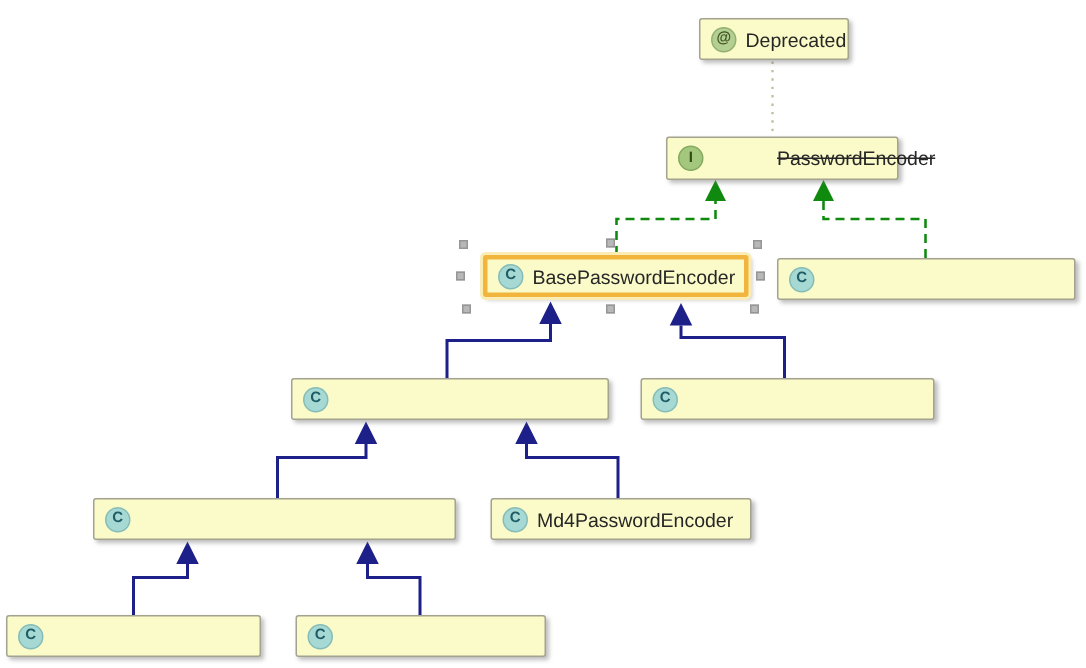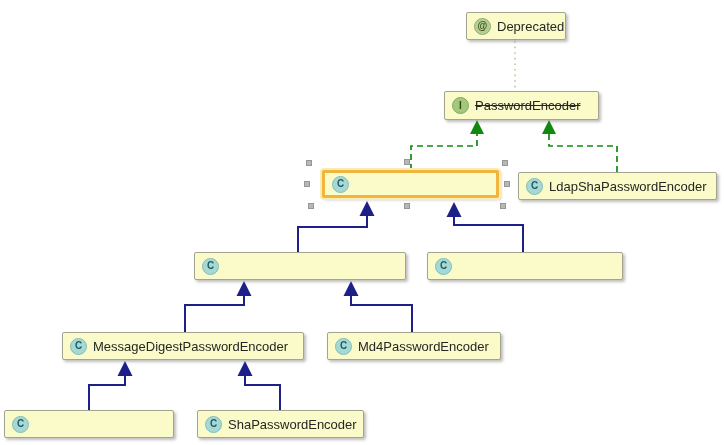--- a/index.html
+++ b/index.html
@@ -22,21 +22,21 @@
     box-shadow:0 0 0 2px #f9ecb4, 2px 2px 3px rgba(110,110,110,0.4);
   }
   .badge{
     width:15px;height:15px;border-radius:50%;flex:0 0 auto;
     display:flex;align-items:center;justify-content:center;
     font-size:10px;font-weight:bold;line-height:1;
   }
   .badge.class{background:#a6d9d4;border:1px solid #85bcb8;color:#1f5c66;}
   .badge.interface{background:#a3c77d;border:1px solid #84a95f;color:#2e4d12;}
   .badge.annotation{background:#b4cf92;border:1px solid #93b070;color:#3d5220;}
-  .strike{text-decoration:line-through;}
+  .strike{text-decoration:line-through;margin-left:43px;}
 
   .handle{
     position:absolute;width:6px;height:6px;
     background:#b8b8b8;border:1px solid #969696;box-sizing:border-box;
   }
 </style>
 </head>
 <body>
 
 <div id="canvas">
@@ -104,47 +104,45 @@
     <span>Deprecated</span>
   </div>
 
   <div class="node" style="left:444px;top:91px;width:155px;height:29px;">
     <span class="badge interface">I</span>
     <span class="strike">PasswordEncoder</span>
   </div>
 
   <div class="node selected" style="left:322px;top:170px;width:177px;">
     <span class="badge class">C</span>
+    <span>BasePasswordEncoder</span>
   </div>
 
   <div class="node" style="left:518px;top:172px;width:199px;">
     <span class="badge class">C</span>
-    <span>LdapShaPasswordEncoder</span>
   </div>
 
   <div class="node" style="left:194px;top:252px;width:212px;">
     <span class="badge class">C</span>
   </div>
 
   <div class="node" style="left:427px;top:252px;width:196px;">
     <span class="badge class">C</span>
   </div>
 
   <div class="node" style="left:62px;top:332px;width:242px;">
     <span class="badge class">C</span>
-    <span>MessageDigestPasswordEncoder</span>
   </div>
 
   <div class="node" style="left:327px;top:332px;width:174px;">
     <span class="badge class">C</span>
     <span>Md4PasswordEncoder</span>
   </div>
 
   <div class="node" style="left:4px;top:410px;width:170px;">
     <span class="badge class">C</span>
   </div>
 
   <div class="node" style="left:197px;top:410px;width:167px;">
     <span class="badge class">C</span>
-    <span>ShaPasswordEncoder</span>
   </div>
 
 </div>
 
 </body></html>

